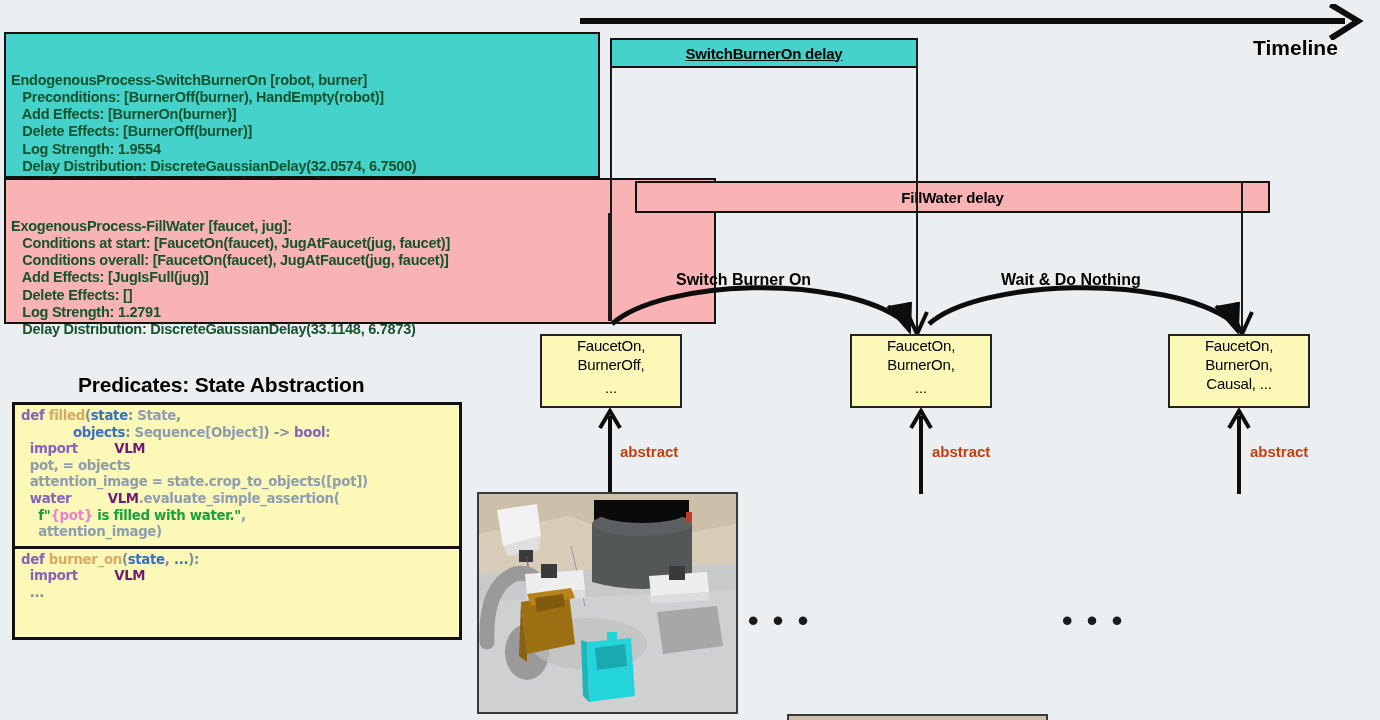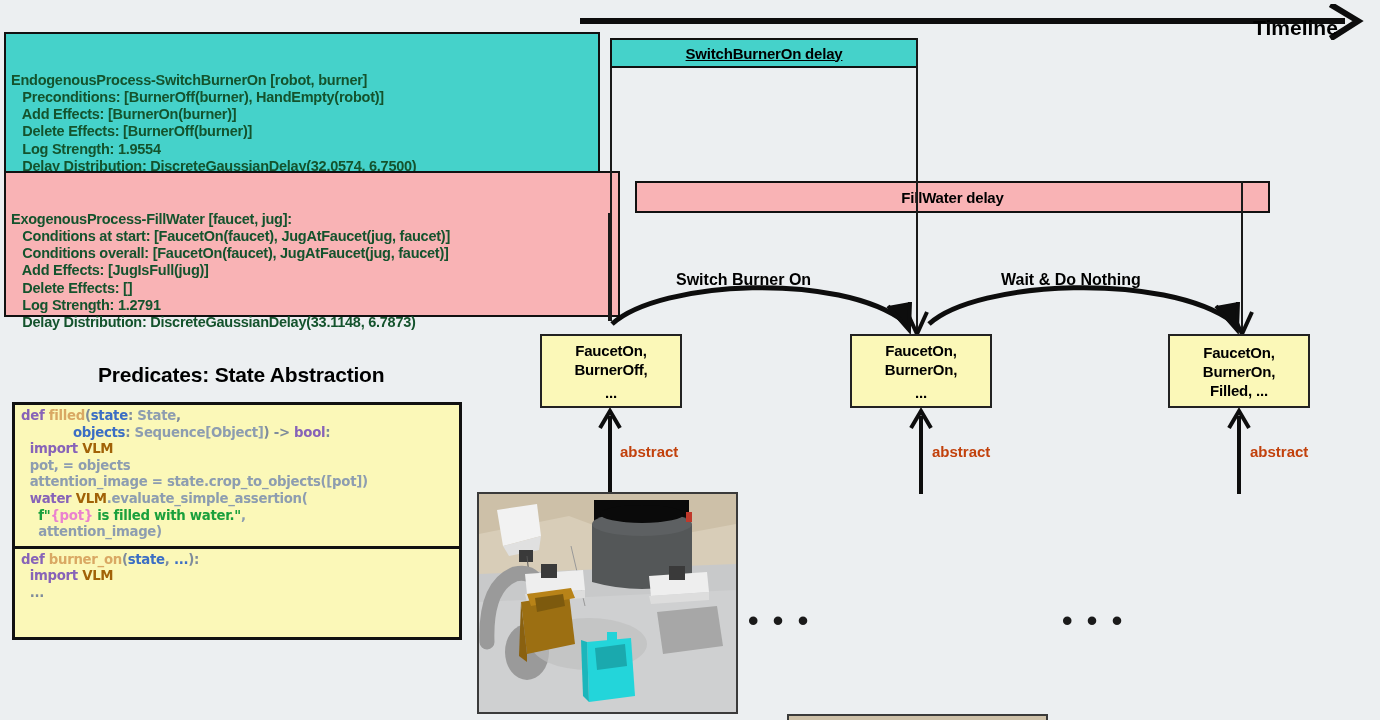--- a/index.html
+++ b/index.html
@@ -73,21 +73,21 @@
     letter-spacing: -0.3px;
     box-sizing: border-box;
   }
   .code-col + .code-col { border-left: 8px solid #22c55e; }
 
   
   .t-kw   { color: #8763b8; }
   .t-fn   { color: #d9a863; }
   .t-par  { color: #3b6ec4; }
   .t-typ  { color: #8d9db0; }
-  .t-vlm  { color: #a16207; }
+  .t-vlm  { color: #701a75; margin-left: 32px; }
   .t-str  { color: #1aa03c; }
   .t-pln  { color: #7f8c9b; }
   .t-var  { color: #8d9db0; }
   .t-pct  { color: #ea82cf; }
   .tl-label {
     font-weight: bold;
     font-size: 21px;
     color: #000;
   }
   .delay-box {
@@ -107,22 +107,21 @@
   .vline { background: #1a1a1a; width: 2px; }
 
   
   .state-box {
     border: 2.5px solid #222;
     background: #fbf8b8;
     box-sizing: border-box;
     display: flex;
     flex-direction: column;
     align-items: center;
-    justify-content: center;
-    font-weight: bold;
+    font-weight: normal;
     font-size: 15px;
     line-height: 19px;
     color: #000;
     text-align: center;
     letter-spacing: -0.2px;
   }
   .state-box .sl-gap { height: 4px; }
 
   .edge-label {
     font-weight: bold;
@@ -163,31 +162,31 @@
   <div class="abs proc-box proc-teal" style="left:4px; top:32px; width:596px; height:146px;">
     <div>EndogenousProcess-SwitchBurnerOn [robot, burner]
    Preconditions: [BurnerOff(burner), HandEmpty(robot)]
    Add Effects: [BurnerOn(burner)]
    Delete Effects: [BurnerOff(burner)]
    Log Strength: 1.9554
    Delay Distribution: DiscreteGaussianDelay(32.0574, 6.7500)
    Option Spec: SwitchBurnerOn(robot, burner)</div>
   </div>
 
-  <div class="abs proc-box proc-pink" style="left:4px; top:171px; width:616px; height:146px;">
+  <div class="abs proc-box proc-pink" style="left:4px; top:178px; width:712px; height:146px;">
     <div>ExogenousProcess-FillWater [faucet, jug]:
    Conditions at start: [FaucetOn(faucet), JugAtFaucet(jug, faucet)]
    Conditions overall: [FaucetOn(faucet), JugAtFaucet(jug, faucet)]
    Add Effects: [JugIsFull(jug)]
    Delete Effects: []
    Log Strength: 1.2791
    Delay Distribution: DiscreteGaussianDelay(33.1148, 6.7873)</div>
   </div>
 
-  <div class="abs section-title" style="left:78px; top:363px;margin-left:20px;">Predicates: State Abstraction</div>
+  <div class="abs section-title" style="left:78px; top:373px;">Predicates: State Abstraction</div>
 
   <div class="abs code-outer" style="left:12px; top:402px; width:450px; height:238px;">
     <div class="code-main"><span class="t-kw">def </span><span class="t-fn">filled</span><span class="t-pln">(</span><span class="t-par">state</span><span class="t-pln">: </span><span class="t-typ">State</span><span class="t-pln">,</span>
 <span>            </span><span class="t-par">objects</span><span class="t-pln">: </span><span class="t-typ">Sequence[Object]</span><span class="t-pln">) -&gt; </span><span class="t-kw">bool</span><span class="t-pln">:</span>
 <span>  </span><span class="t-kw">import </span><span class="t-vlm">VLM</span>
 <span>  </span><span class="t-var">pot, = objects</span>
 <span>  </span><span class="t-var">attention_image = state.crop_to_objects([pot])</span>
 <span>  </span><span class="t-kw">water </span><span class="t-vlm">VLM</span><span class="t-var">.evaluate_simple_assertion(</span>
 <span>    </span><span class="t-str">f"</span><span class="t-pct">{pot}</span><span class="t-str"> is filled with water."</span><span class="t-var">,</span>
 <span>    </span><span class="t-var">attention_image)</span></div>
@@ -196,21 +195,21 @@
       <div class="code-col"><span class="t-kw">def </span><span class="t-fn">burner_on</span><span class="t-pln">(</span><span class="t-par">state</span><span class="t-pln">, </span><span class="t-par">...</span><span class="t-pln">):</span>
 <span>  </span><span class="t-kw">import </span><span class="t-vlm">VLM</span>
 <span>  </span><span class="t-pln">...</span></div>
     </div>
   </div>
 
   <svg class="abs" style="left:580px; top:4px;" width="800" height="36">
     <line x1="0" y1="17" x2="765" y2="17" stroke="#0d0d0d" stroke-width="6"></line>
     <polyline points="753,2 778,17 753,33" fill="none" stroke="#0d0d0d" stroke-width="6" stroke-linecap="square" stroke-linejoin="miter"></polyline>
   </svg>
-  <div class="abs tl-label" style="left:1253px; top:16px;text-align:right;">Timeline</div>
+  <div class="abs tl-label" style="left:1253px; top:36px;text-align:right;">Timeline</div>
 
   <div class="abs delay-box delay-teal" style="left:610px; top:38px; width:308px; height:30px;text-decoration:underline;">
     <span>SwitchBurnerOn delay</span>
   </div>
 
   <div class="abs delay-box delay-pink" style="left:608px; top:181px; width:635px; height:32px;">
     <span>FillWater delay</span>
   </div>
 
   <div class="abs vline" style="left:610px; top:68px; height:253px;"></div>
@@ -247,21 +246,21 @@
   <div class="abs state-box" style="left:850px; top:334px; width:142px; height:74px;">
     <span>FaucetOn,</span>
     <span>BurnerOn,</span>
     <span class="sl-gap"></span>
     <span>...</span>
   </div>
 
   <div class="abs state-box" style="left:1168px; top:334px; width:142px; height:74px;">
     <span>FaucetOn,</span>
     <span>BurnerOn,</span>
-    <span>Filled, ...</span>
+    <span>Causal, ...</span>
   </div>
 
   <svg class="abs" style="left:595px; top:408px;" width="30" height="86">
     <line x1="15" y1="86" x2="15" y2="8" stroke="#0d0d0d" stroke-width="4"></line>
     <polyline points="5,20 15,3 25,20" fill="none" stroke="#0d0d0d" stroke-width="4" stroke-linejoin="miter"></polyline>
   </svg>
   <div class="abs abstract-label" style="left:620px; top:443px;">abstract</div>
 
   <svg class="abs" style="left:906px; top:408px;" width="30" height="86">
     <line x1="15" y1="86" x2="15" y2="8" stroke="#0d0d0d" stroke-width="4"></line>

